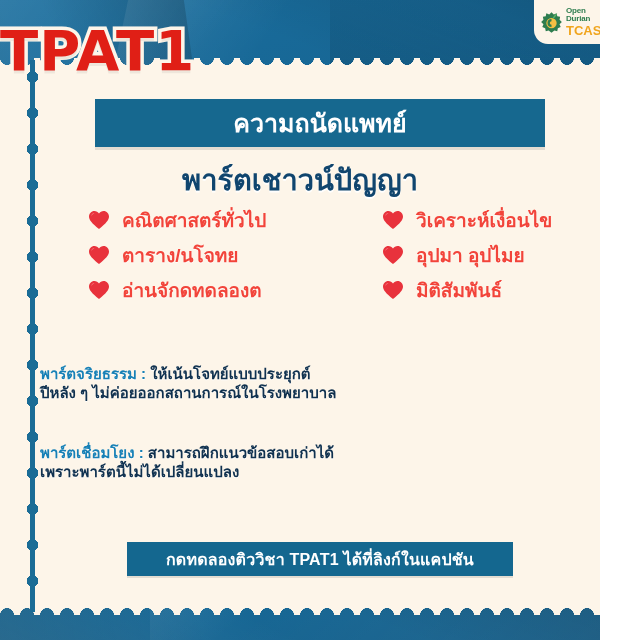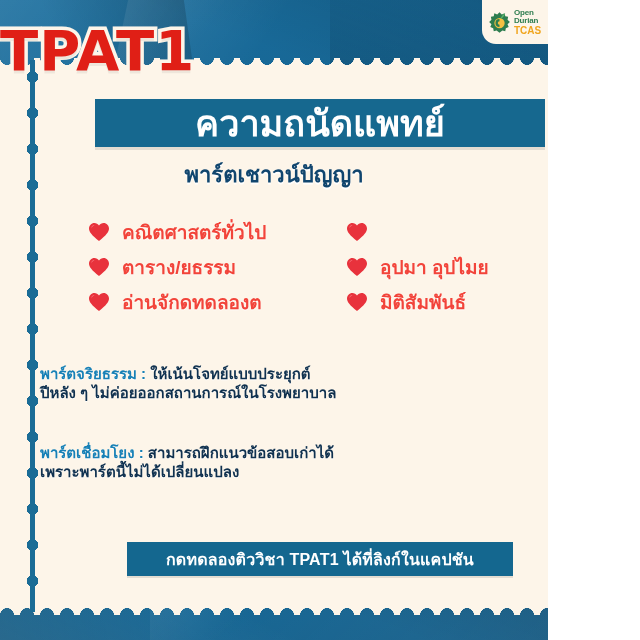--- a/index.html
+++ b/index.html
@@ -3,21 +3,21 @@
 <meta charset="utf-8">
 <style>
   html,body{margin:0;padding:0;}
   body{
     width:640px;height:640px;overflow:hidden;
     font-family:"Liberation Sans","DejaVu Sans",sans-serif;
   }
 
   
   .poster{
-    position:relative;width:548px;height:640px;overflow:hidden;
+    position:relative;width:600px;height:640px;overflow:hidden;
     background:
       linear-gradient(128deg, rgba(255,255,255,.10) 0%, rgba(255,255,255,0) 22%),
       linear-gradient(200deg, rgba(0,0,0,.16) 0%, rgba(0,0,0,0) 18%),
       linear-gradient(72deg,  rgba(0,0,0,.14) 0%, rgba(0,0,0,0) 26%),
       linear-gradient(315deg, rgba(255,255,255,.07) 0%, rgba(255,255,255,0) 30%),
       linear-gradient(160deg,#1a6e9e 0%, #15628f 40%, #1b6f9e 70%, #125b86 100%);
   }
   
   .crease{position:absolute;pointer-events:none;}
   .c1{top:-30px;left:120px;width:220px;height:160px;
@@ -65,54 +65,54 @@
   .logo-badge{
     position:absolute;top:0;right:0;width:66px;height:44px;
     background:#fdf5e9;border-bottom-left-radius:14px;
     display:flex;align-items:center;gap:3px;padding:0 5px 0 6px;box-sizing:border-box;
   }
   .logo-mark{width:23px;height:23px;flex:0 0 23px;position:relative;}
   .logo-text{line-height:1;}
   .logo-text .l1,.logo-text .l2{
     font-size:8px;font-weight:bold;color:#2e7d4f;letter-spacing:-.2px;display:block;
   }
-  .logo-text .l3{font-size:10px;font-weight:bold;color:#f0a51e;display:block;margin-top:1px;}
+  .logo-text .l3{font-size:13px;font-weight:bold;color:#f0a51e;display:block;margin-top:1px;}
 
   
   .tpat-title{
     position:absolute;top:18px;left:0;right:0;text-align:left;
     font-size:56px;font-weight:bold;letter-spacing:1px;color:#e01f16;
     font-family:"DejaVu Sans","Liberation Sans",sans-serif;
     -webkit-text-stroke:7px #fdf5e9;paint-order:stroke fill;
     text-shadow:0 3px 0 rgba(0,0,0,.06);
   }
 
   
   .banner{
     position:absolute;top:99px;left:95px;width:450px;height:48px;
     background:#16688f;display:flex;align-items:center;justify-content:center;
     box-shadow:0 3px 0 rgba(0,0,0,.10);
   }
   .banner span{
-    color:#ffffff;font-size:36px;font-weight:bold;
+    color:#ffffff;font-size:25px;font-weight:bold;
     font-family:"Liberation Sans","DejaVu Sans",sans-serif;
   }
 
   
   .part-head{
     position:absolute;top:157px;left:0;right:0;text-align:center;
-    color:#10456e;font-size:22px;font-weight:bold;
+    color:#10456e;font-size:29px;font-weight:bold;
     text-shadow:0 2px 0 rgba(255,255,255,.9);
   }
 
   
   .topics{
-    position:absolute;top:214px;left:88px;width:470px;
+    position:absolute;top:202px;left:88px;width:470px;
     display:grid;grid-template-columns:252px 218px;
-    column-gap:0;row-gap:0;
+    column-gap:0;row-gap:0;gap:36px;
   }
   .topic{
     display:flex;align-items:center;gap:12px;height:35px;
   }
   .heart{width:22px;height:20px;flex:0 0 22px;position:relative;}
   .heart svg{display:block;}
   .topic-label{
     color:#f2443a;font-size:19px;font-weight:bold;
     text-shadow:0 1px 0 rgba(255,255,255,.85);white-space:nowrap;
   }
@@ -192,40 +192,41 @@
         </span>
         <span class="topic-label">คณิตศาสตร์ทั่วไป</span>
       </div>
       <div class="topic">
         <span class="heart">
           <svg viewBox="0 0 24 22" width="22" height="20">
               <path d="M12 21 C4 14.5 1 11 1 7.2 C1 3.7 3.6 1 6.9 1 C9 1 10.9 2.1 12 3.9 C13.1 2.1 15 1 17.1 1 C20.4 1 23 3.7 23 7.2 C23 11 20 14.5 12 21 Z" fill="#e8323c"></path>
               <path d="M6.5 3.2 C4.7 3.8 3.4 5.3 3.3 7.1 C4.1 5.3 5.3 4.1 6.9 3.6 Z" fill="#ff8f96"></path>
             </svg>
         </span>
-        <span class="topic-label">ตาราง/ยธรรม</span>
+        <span class="topic-label">ตาราง/นโจทย</span>
       </div>
       <div class="topic">
         <span class="heart">
           <svg viewBox="0 0 24 22" width="22" height="20">
               <path d="M12 21 C4 14.5 1 11 1 7.2 C1 3.7 3.6 1 6.9 1 C9 1 10.9 2.1 12 3.9 C13.1 2.1 15 1 17.1 1 C20.4 1 23 3.7 23 7.2 C23 11 20 14.5 12 21 Z" fill="#e8323c"></path>
               <path d="M6.5 3.2 C4.7 3.8 3.4 5.3 3.3 7.1 C4.1 5.3 5.3 4.1 6.9 3.6 Z" fill="#ff8f96"></path>
             </svg>
         </span>
         <span class="topic-label">อ่านจักดทดลองต</span>
       </div>
     </div>
     <div class="col-r">
       <div class="topic">
         <span class="heart">
           <svg viewBox="0 0 24 22" width="22" height="20">
               <path d="M12 21 C4 14.5 1 11 1 7.2 C1 3.7 3.6 1 6.9 1 C9 1 10.9 2.1 12 3.9 C13.1 2.1 15 1 17.1 1 C20.4 1 23 3.7 23 7.2 C23 11 20 14.5 12 21 Z" fill="#e8323c"></path>
               <path d="M6.5 3.2 C4.7 3.8 3.4 5.3 3.3 7.1 C4.1 5.3 5.3 4.1 6.9 3.6 Z" fill="#ff8f96"></path>
             </svg>
         </span>
+        <span class="topic-label">วิเคราะห์เงื่อนไข</span>
       </div>
       <div class="topic">
         <span class="heart">
           <svg viewBox="0 0 24 22" width="22" height="20">
               <path d="M12 21 C4 14.5 1 11 1 7.2 C1 3.7 3.6 1 6.9 1 C9 1 10.9 2.1 12 3.9 C13.1 2.1 15 1 17.1 1 C20.4 1 23 3.7 23 7.2 C23 11 20 14.5 12 21 Z" fill="#e8323c"></path>
               <path d="M6.5 3.2 C4.7 3.8 3.4 5.3 3.3 7.1 C4.1 5.3 5.3 4.1 6.9 3.6 Z" fill="#ff8f96"></path>
             </svg>
         </span>
         <span class="topic-label">อุปมา อุปไมย</span>
       </div>

